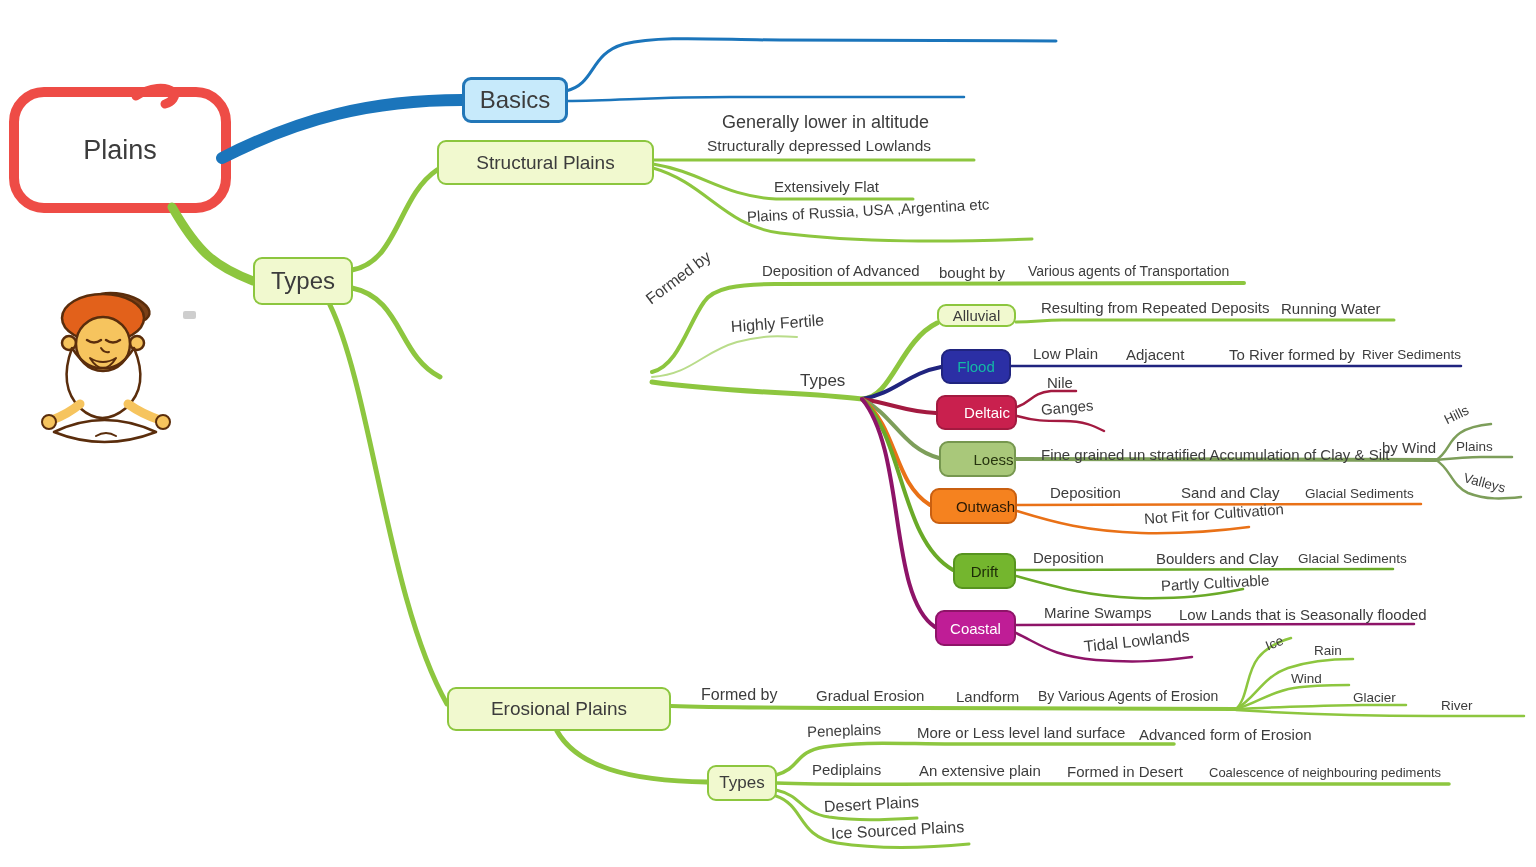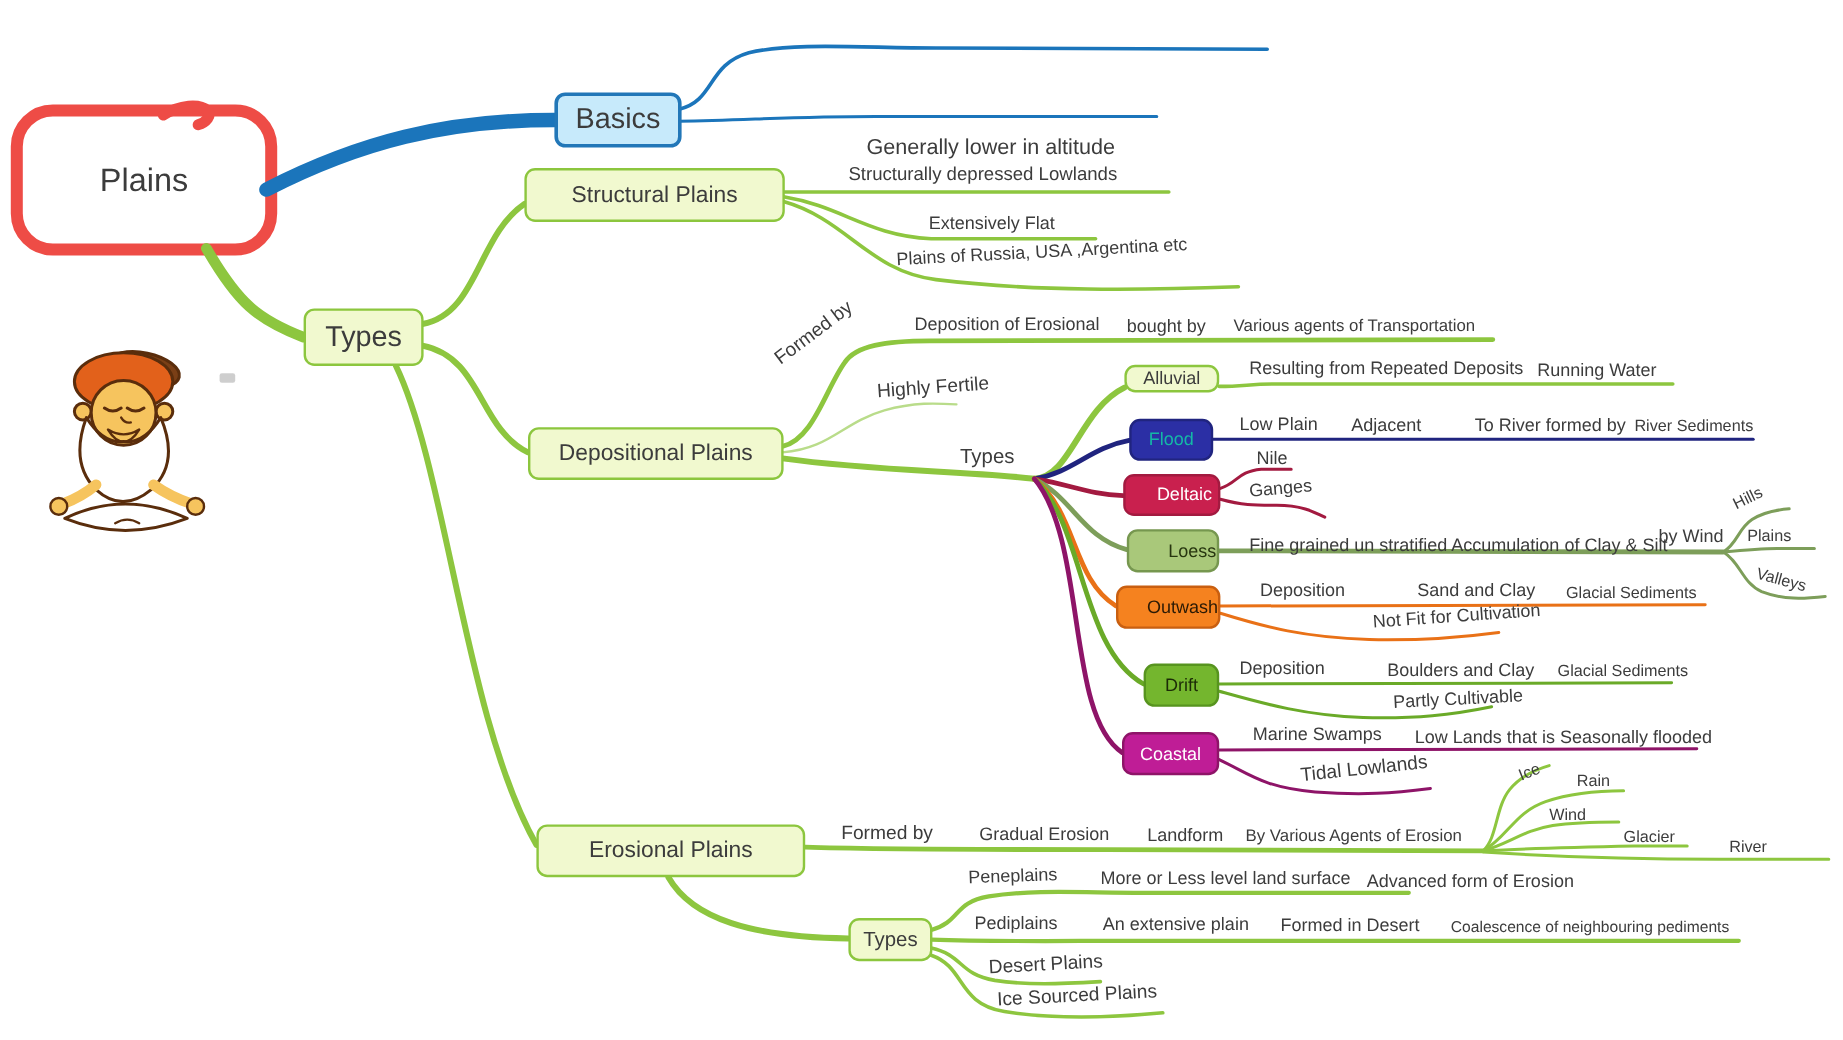--- a/index.html
+++ b/index.html
@@ -137,23 +137,20 @@
   </div>
 
   <div class="chip pale" style="left:253px;top:257px;width:100px;height:48px;font-size:24px;">
     <span>Types</span>
   </div>
 
   <div class="chip pale" style="left:437px;top:140px;width:217px;height:45px;font-size:19px;">
     <span>Structural Plains</span>
   </div>
 
-  <div class="chip pale" style="left:440px;top:356px;width:213px;height:44px;font-size:19px;">
-    <span>Depositional Plains</span>
-  </div>
 
   <div class="chip pale" style="left:447px;top:687px;width:224px;height:44px;font-size:19px;">
     <span>Erosional Plains</span>
   </div>
 
   <div class="chip pale" style="left:707px;top:765px;width:70px;height:36px;font-size:17px;">
     <span>Types</span>
   </div>
 
   <div class="chip pale" style="left:937px;top:304px;width:79px;height:23px;justify-content:center;">
@@ -178,21 +175,21 @@
     <span>Coastal</span>
   </div>
 
   <span class="lbl" style="left:722px;top:73px;font-size:18px;margin-top:39px;">Generally lower in altitude</span>
 
   <span class="lbl" style="left:707px;top:137px;font-size:15.5px;">Structurally depressed Lowlands</span>
   <span class="lbl" style="left:774px;top:178px;">Extensively Flat</span>
   <span class="lbl" style="left:747px;top:208px;transform:rotate(-3deg);transform-origin:0 50%;">Plains of Russia, USA ,Argentina etc</span>
 
   <span class="lbl" style="left:648px;top:292px;font-size:16px;transform:rotate(-37deg);transform-origin:0 50%;">Formed by</span>
-  <span class="lbl" style="left:762px;top:262px;">Deposition of Erosional</span>
+  <span class="lbl" style="left:762px;top:262px;">Deposition of Advanced</span>
   <span class="lbl" style="left:939px;top:264px;">bought by</span>
   <span class="lbl" style="left:1028px;top:263px;font-size:14px;">Various agents of Transportation</span>
   <span class="lbl" style="left:731px;top:318px;font-size:16px;transform:rotate(-4deg);transform-origin:0 50%;">Highly Fertile</span>
   <span class="lbl" style="left:800px;top:371px;font-size:17px;">Types</span>
 
   <span class="lbl" style="left:1041px;top:299px;">Resulting from Repeated Deposits</span>
   <span class="lbl" style="left:1281px;top:300px;">Running Water</span>
 
   <span class="lbl" style="left:1033px;top:345px;">Low Plain</span>
   <span class="lbl" style="left:1126px;top:346px;">Adjacent</span>

